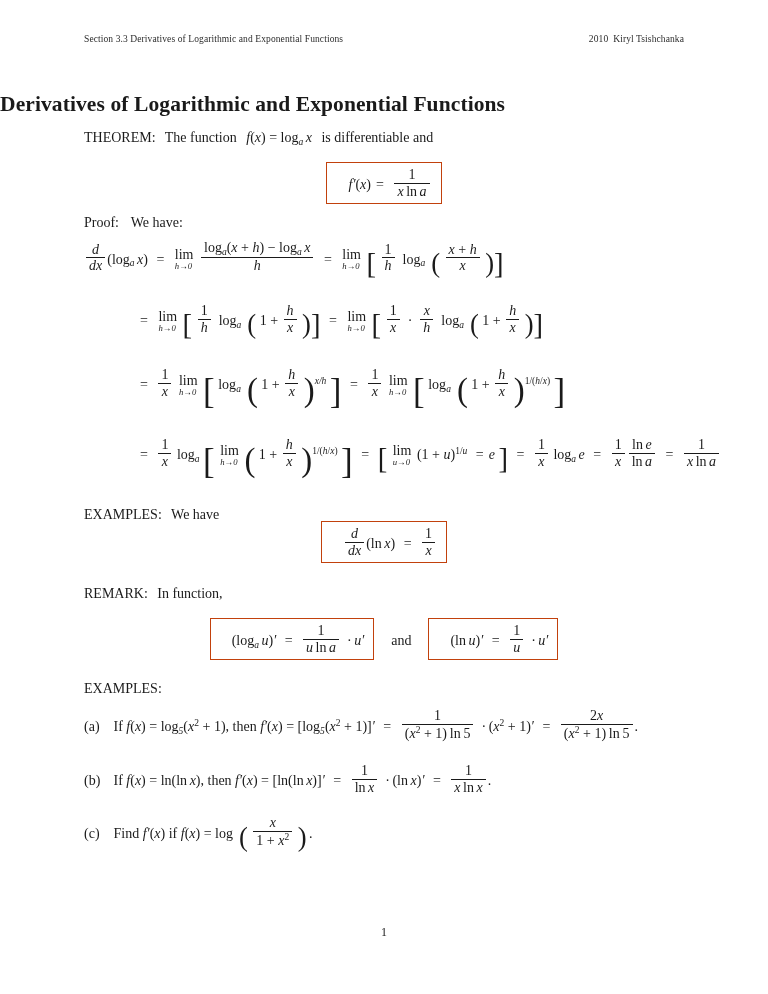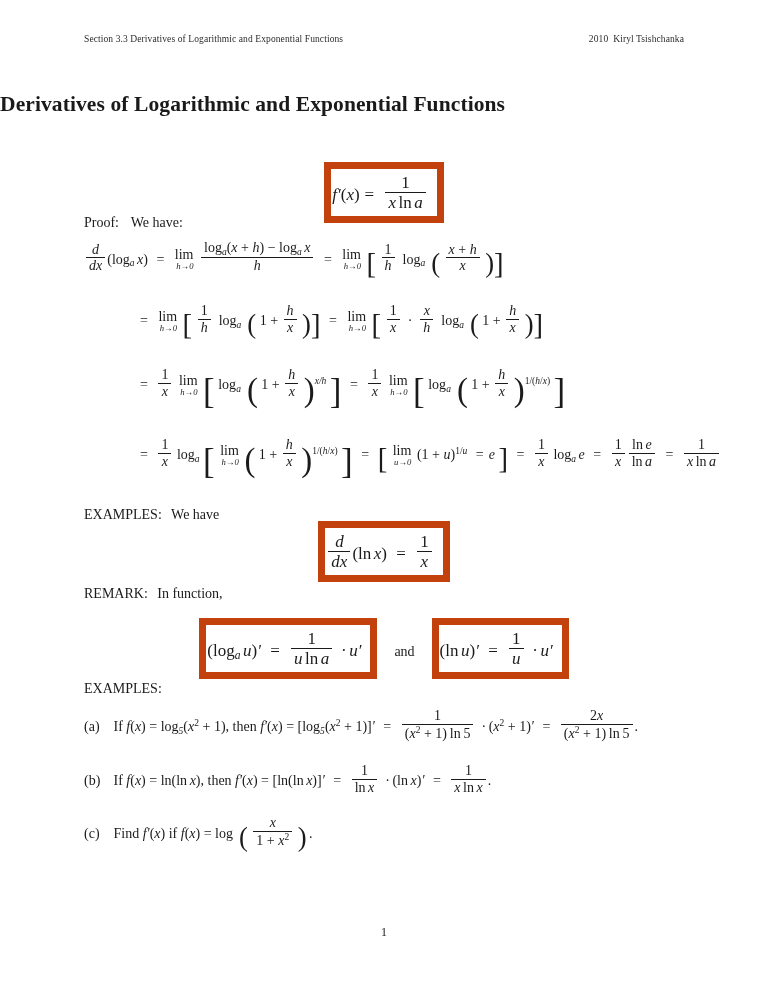--- a/index.html
+++ b/index.html
@@ -47,35 +47,35 @@
   .frac {
     display:inline-block; vertical-align:-.48em;
     text-align:center; line-height:1.12; margin:0 2px;
   }
   .frac > .num { display:block; padding:0 3px; }
   .frac > .den { display:block; padding:0 3px; border-top:1px solid #1a1a1a; }
 
   
   .limop {
     display:inline-block; vertical-align:-.42em;
-    text-align:right; line-height:1.02; margin:0 2px;font-family:Liberation Serif, serif;
+    text-align:left; line-height:1.02; margin:0 2px;font-family:Liberation Serif, serif;
   }
   .limop > .lm { display:block; font-style:normal; }
   .limop > .ls { display:block; font-size:.62em; font-style:italic; }
   .paren-big { display:inline-block; font-size:1.9em; vertical-align:-.30em; font-family:"Liberation Serif", serif; }
   .brack-big { display:inline-block; font-size:2.05em; vertical-align:-.33em; }
   .brack-tall { display:inline-block; font-size:2.5em; vertical-align:-.40em; }
   .paren-tall { display:inline-block; font-size:2.35em; vertical-align:-.38em; }
 
   
   .boxed {
     display:inline-block;
-    border:7px solid #c2410c;
-    padding:4px 9px 4px 1px;
-    font-size:17px;
+    border:1px solid #c2410c;
+    padding:4px 9px 4px 21px;
+    font-size:14px;
     background:#fff;
   }
   .centerbox { position:absolute; width:768px; left:0; text-align:center; }
 
   .example { position:absolute; left:84px; font-size:14px; white-space:nowrap; }
   .ex-label { display:inline-block; width:26px; }
 
   .folio {
     position:absolute; top:925px; left:0; width:768px;
     text-align:center; font-size:12px;
@@ -86,20 +86,29 @@
 
 <div class="page">
 
   <div class="runhead">
     <span class="left">Section 3.3 Derivatives of Logarithmic and Exponential Functions</span>
     <span class="right">2010  Kiryl Tsishchanka</span>
   </div>
 
   <div class="doc-title">Derivatives of Logarithmic and Exponential Functions</div>
 
+  <div class="para" style="top:130px;">
+    <span>THEOREM:</span>
+    <span class="thin"></span>
+    <span>The function</span>
+    <span class="thin"></span>
+    <span><span class="mi">f</span>(<span class="mi">x</span>) = log<span class="sub">a</span><span class="thin"></span><span class="mi">x</span></span>
+    <span class="thin"></span>
+    <span>is differentiable and</span>
+  </div>
 
   <div class="centerbox" style="top:162px;">
     <span class="boxed">
       <span class="mi">f</span><span class="prime">′</span>(<span class="mi">x</span>)<span class="med"></span>=<span class="med"></span>
       <span class="frac"><span class="num">1</span><span class="den"><span class="mi">x</span><span class="thin"></span><span class="mop">ln</span><span class="thin"></span><span class="mi">a</span></span></span>
     </span>
   </div>
 
   <div class="para" style="top:215px;">
     <span>Proof:</span>

